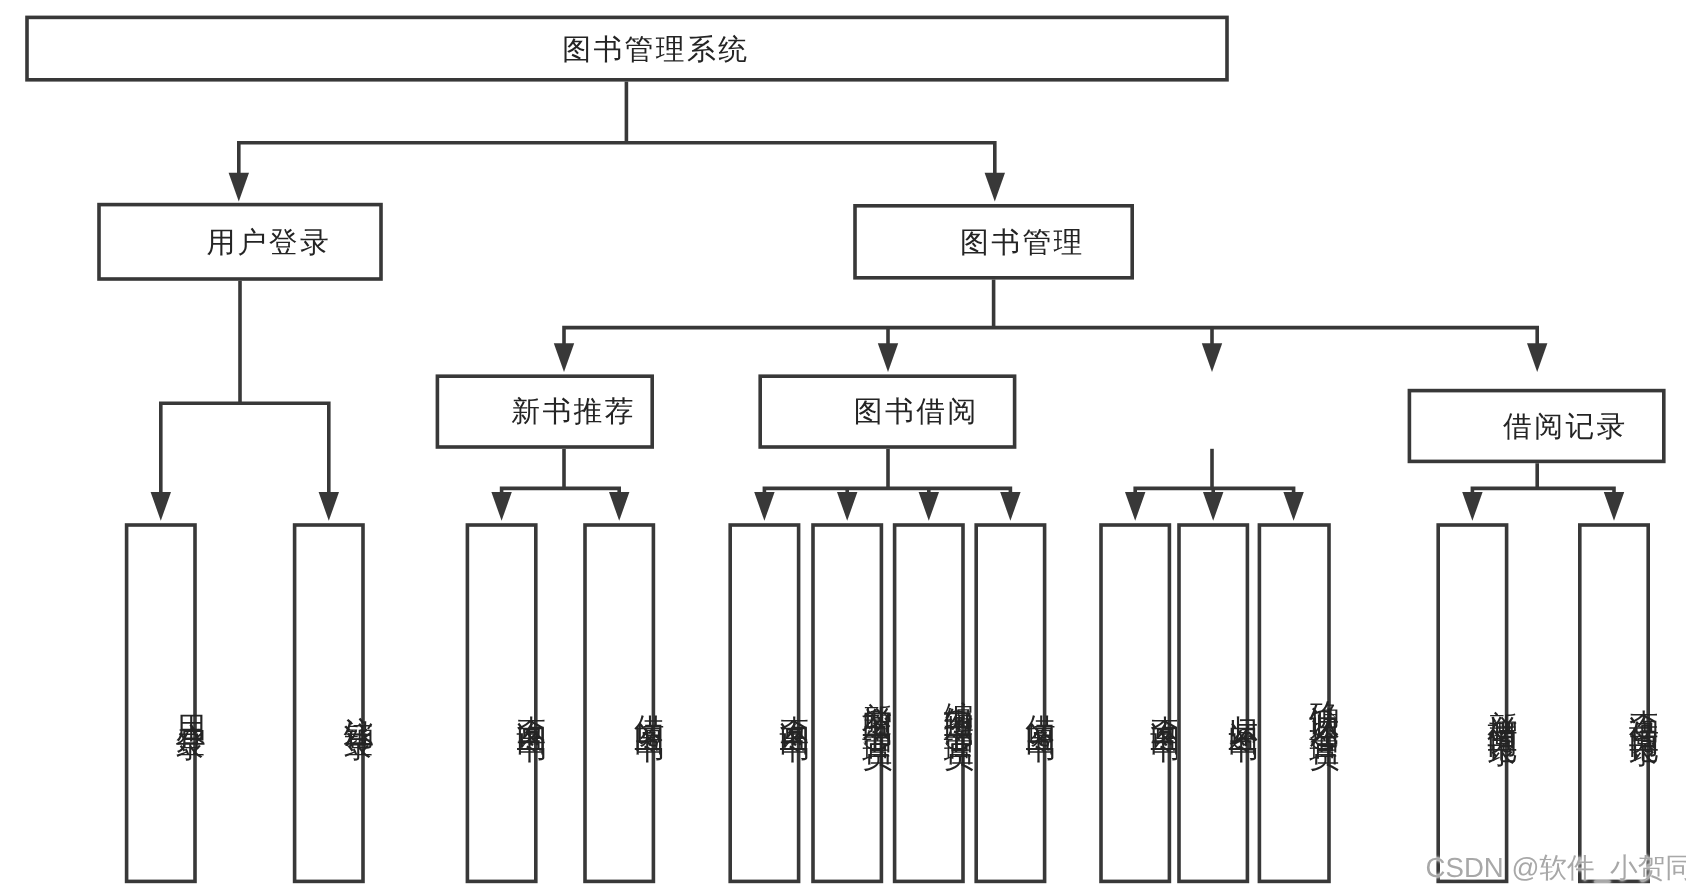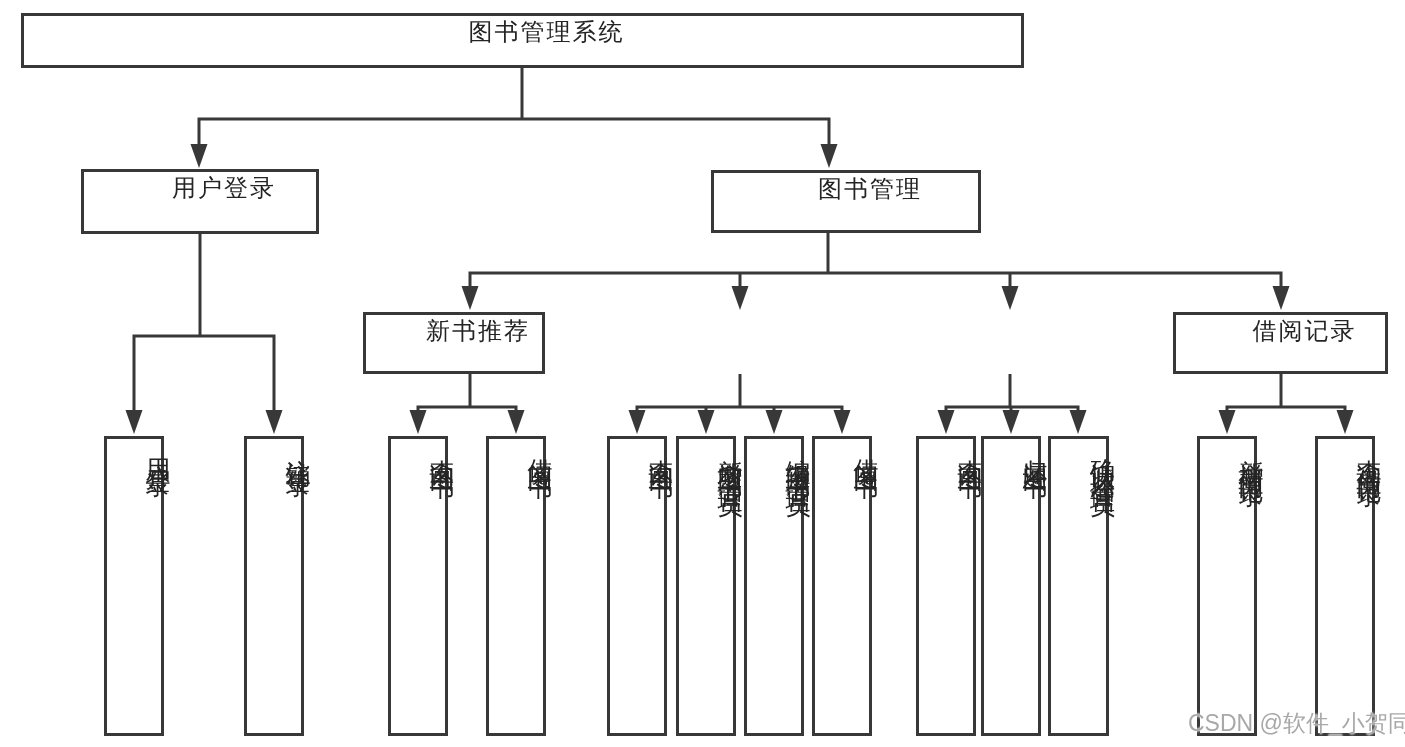--- a/index.html
+++ b/index.html
@@ -17,21 +17,21 @@
     overflow:hidden;
   }
   svg.connectors{position:absolute;left:0;top:0;width:1405px;height:747px;}
   svg .wire{stroke:var(--line);stroke-width:3;fill:none;}
   svg .head{fill:var(--line);stroke:none;}
   .box{
     position:absolute;
     box-sizing:border-box;
     border:3px solid var(--line);
     background:var(--background);
-    display:flex;justify-content:center;
+    display:flex;align-items:center;justify-content:center;
     color:var(--text);
     padding-left:48px;
   }
   .box .lbl{
     font-size:24px;
     letter-spacing:2px;
     white-space:nowrap;
     color:var(--text);
   }
   .box.v .lbl{
@@ -100,28 +100,31 @@
     </g>
   </svg>
 
   <div class="box" style="left:21px;top:13px;width:1003px;height:55px">
     <span class="lbl">图书管理系统</span>
   </div>
 
   <div class="box" style="left:81px;top:169px;width:238px;height:65px">
     <span class="lbl">用户登录</span>
   </div>
-  <div class="box" style="left:711px;top:170px;width:270px;height:63px">
+  <div class="box" style="left:711px;top:170px;width:234px;height:63px">
     <span class="lbl">图书管理</span>
   </div>
 
   <div class="box" style="left:363px;top:312px;width:182px;height:62px">
     <span class="lbl">新书推荐</span>
   </div>
-  <div class="box" style="left:1173px;top:312px;width:215px;height:62px">
+  <div class="box" style="left:632px;top:312px;width:215px;height:62px">
+    <span class="lbl">图书借阅</span>
+  </div>
+  <div class="box" style="left:1173px;top:324px;width:215px;height:62px">
     <span class="lbl">借阅记录</span>
   </div>
 
   <div class="box v" style="left:104px;top:436px;width:60px;height:300px">
     <span class="lbl">用户登录</span>
   </div>
   <div class="box v" style="left:244px;top:436px;width:60px;height:300px">
     <span class="lbl">注销登录</span>
   </div>
 

